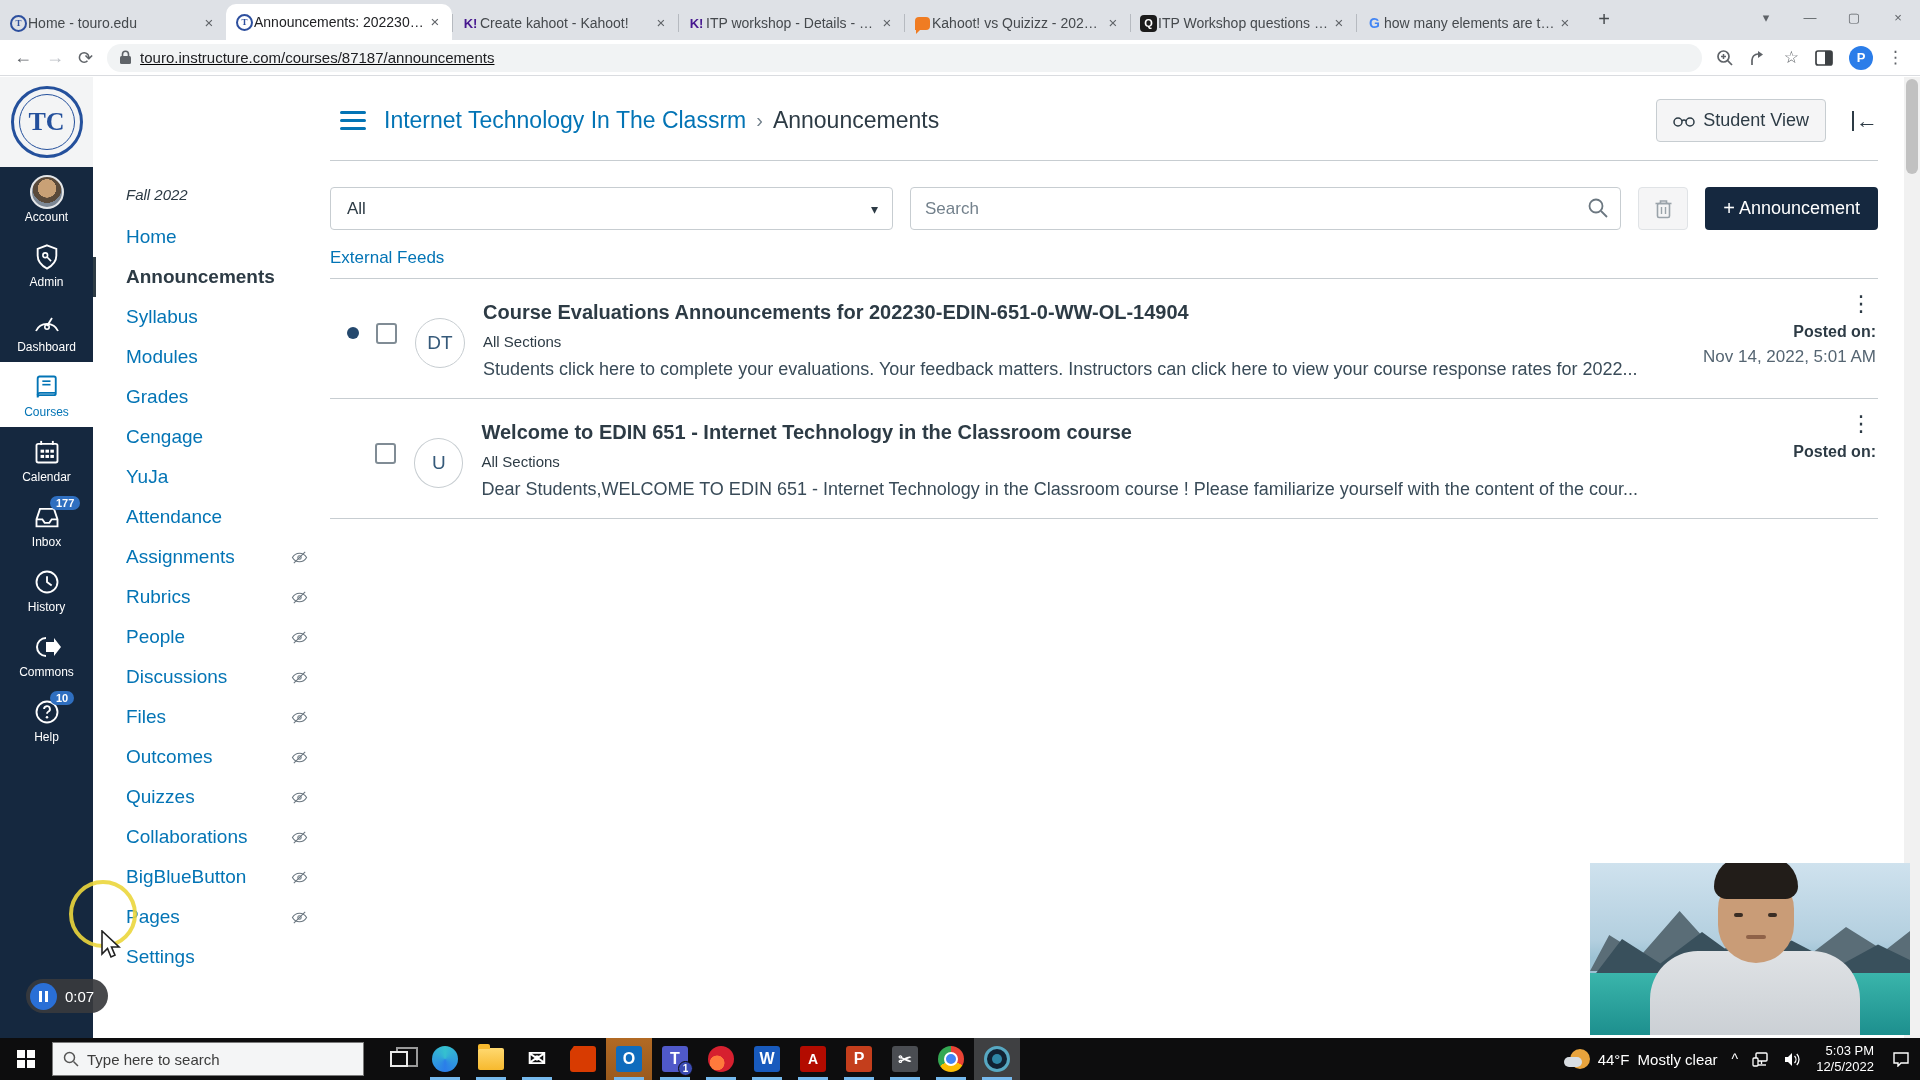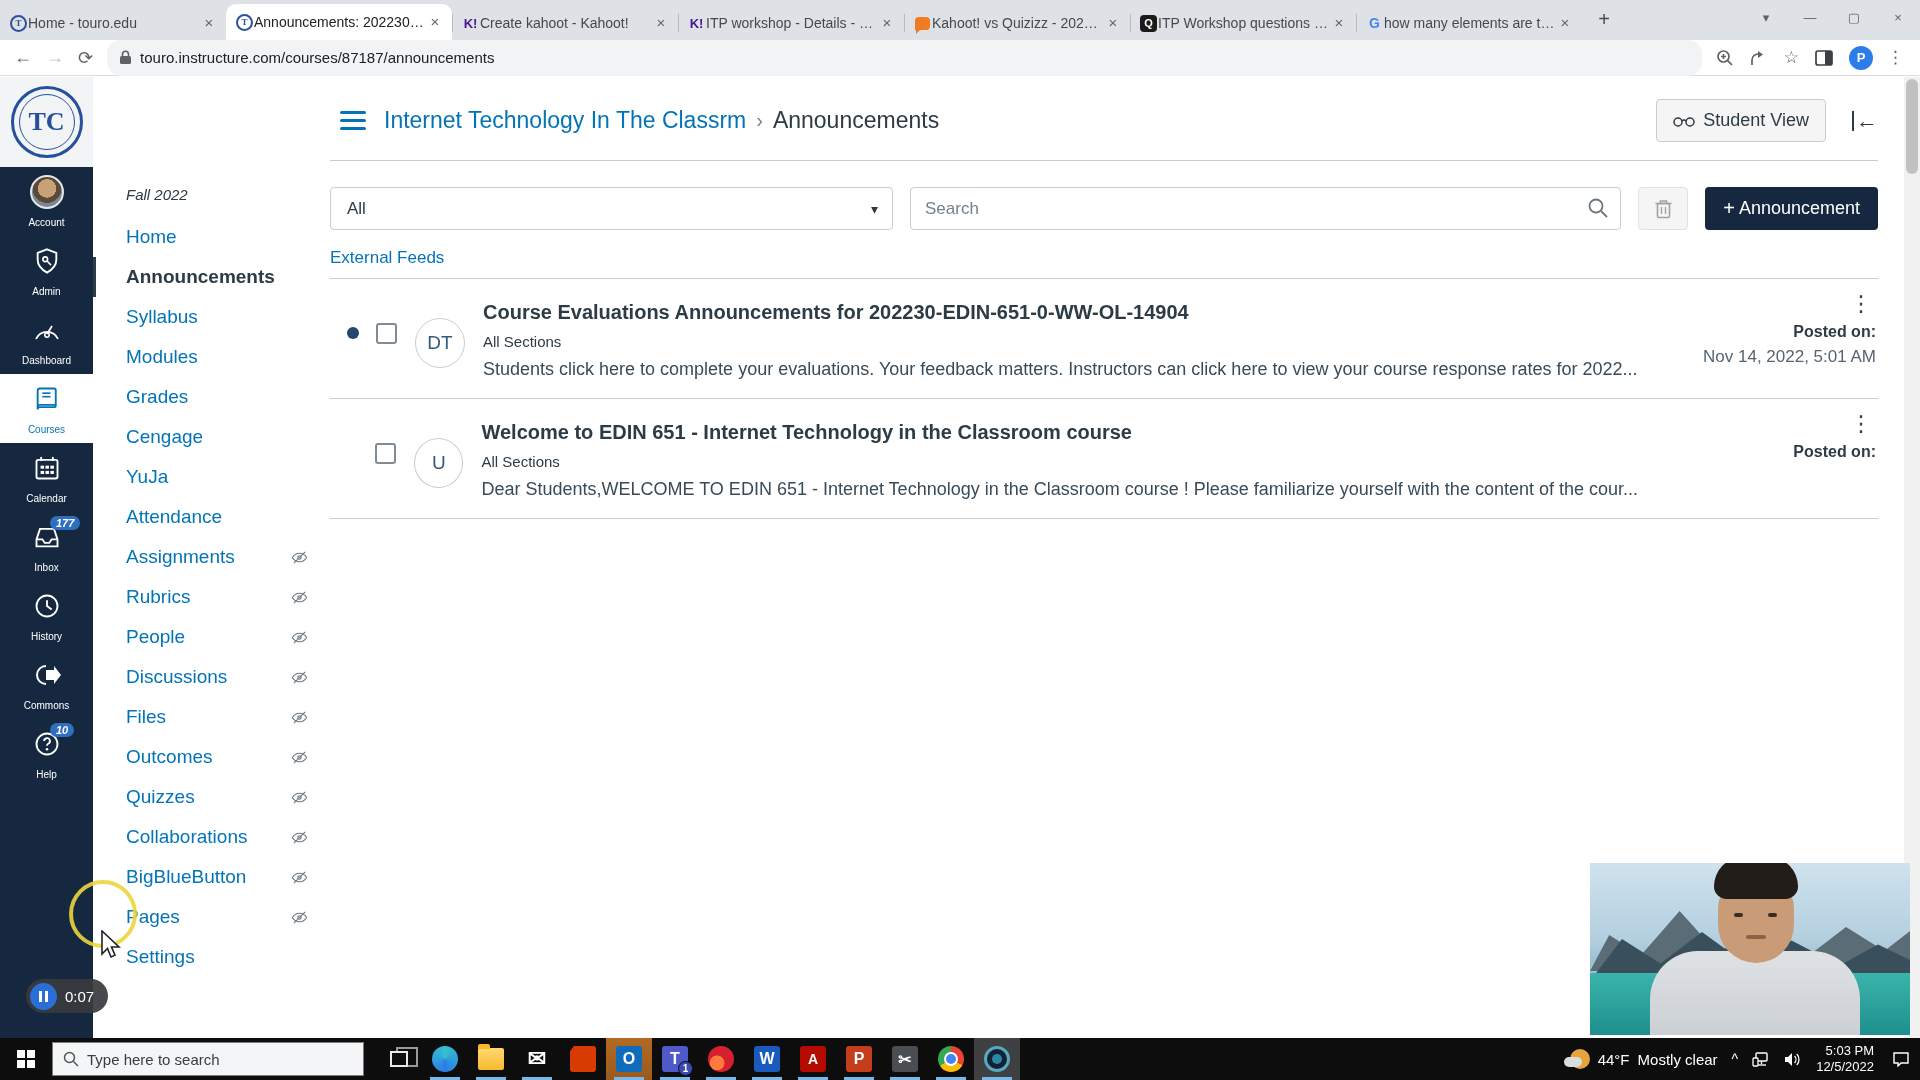--- a/index.html
+++ b/index.html
@@ -32,45 +32,45 @@
   .fav-google { color:#4285f4; font-size:14px; }
   .newtab-btn { color:#45494d; font-size:20px; margin:0 0 6px 8px; width:28px; height:28px;
                 text-align:center; line-height:26px; border-radius:50%; }
   #win-controls { position:absolute; right:0; top:0; height:34px; display:flex; align-items:center; }
   #win-controls span { width:44px; text-align:center; color:#5f6368; font-size:13px; }
 
   #addressbar { position:absolute; left:0; top:40px; width:1920px; height:36px; background:#fff;
                 display:flex; align-items:center; border-bottom:1px solid #dadce0; }
   .nav-ico { font-size:18px; color:#5f6368; margin-left:14px; }
   .nav-ico.disabled { color:#bdc1c6; }
-  #omnibox { flex:1; height:36px; margin:0 14px; background:#f1f3f4; border-radius:14px;
-             display:flex; align-items:center; padding:0 12px; }
+  #omnibox { flex:1; height:28px; margin:0 14px; background:#f1f3f4; border-radius:14px;
+             display:flex; align-items:center; padding:0 12px;text-decoration:underline; }
   #omnibox .url { color:#202124; font-size:15px; margin-left:8px; }
   .right-ico { color:#5f6368; font-size:17px; margin-right:16px; }
   #profile-avatar { width:24px; height:24px; border-radius:50%; background:#2b7de9; color:#fff;
              font-size:13px; font-weight:bold; display:flex; align-items:center; justify-content:center;
              margin-right:14px; }
 
   
   #canvas-app { position:absolute; left:0; top:77px; width:1904px; height:961px; background:#fff; }
 
   #global-nav { position:absolute; left:0; top:0; width:93px; height:961px; background:#15283f;
                 color:#fff; text-align:center; }
   #gn-logo { width:93px; height:90px; background:#f3f4f5; display:flex; align-items:center; justify-content:center; }
   .seal { width:72px; height:72px; border:3px solid #24509c; border-radius:50%; display:flex;
           align-items:center; justify-content:center; position:relative; }
   .seal::before { content:""; position:absolute; inset:5px; border:1px solid #24509c; border-radius:50%; }
   .seal-tc { color:#24509c; font-family:"Liberation Serif", serif; font-weight:bold; font-size:26px; }
   .gn-item { padding:10px 0 8px; position:relative; }
   .gn-item .gn-icon { height:30px; display:flex; align-items:center; justify-content:center; }
-  .gn-item .gn-label { font-size:10px; margin-top:10px; }
+  .gn-item .gn-label { font-size:12px; margin-top:3px; }
   .gn-item.active { background:#fff; color:#0374b5; }
   .gn-item.active svg { stroke:#0374b5 !important; }
   .gn-badge { position:absolute; top:4px; left:50px; background:#2f6fc0; color:#fff; font-size:11px;
-              border-radius:9px; padding:1px 6px; font-weight:bold;font-style:italic; }
+              border-radius:9px; padding:1px 6px; font-weight:bold; }
   .gn-avatar { width:34px; height:34px; border-radius:50%;
                background:radial-gradient(circle at 50% 38%, #c9a176 0 38%, #5a4a3a 39% 60%, #7c8794 61%); 
                border:2px solid #e4e6e8; }
 
   #course-nav { position:absolute; left:93px; top:0; width:237px; height:961px; background:#fff;
                 padding-top:100px;margin-top:9px; }
   #course-term { font-style:italic; font-size:15px; color:#2d3b45; padding-left:33px; margin-bottom:14px; }
   .cn-item { display:flex; align-items:center; justify-content:space-between; height:40px;
              padding:0 22px 0 33px; color:#0374b5; font-size:19px; }
   .cn-item.active { color:#2d3b45; font-weight:bold; border-left:3px solid #2d3b45; padding-left:30px; }

